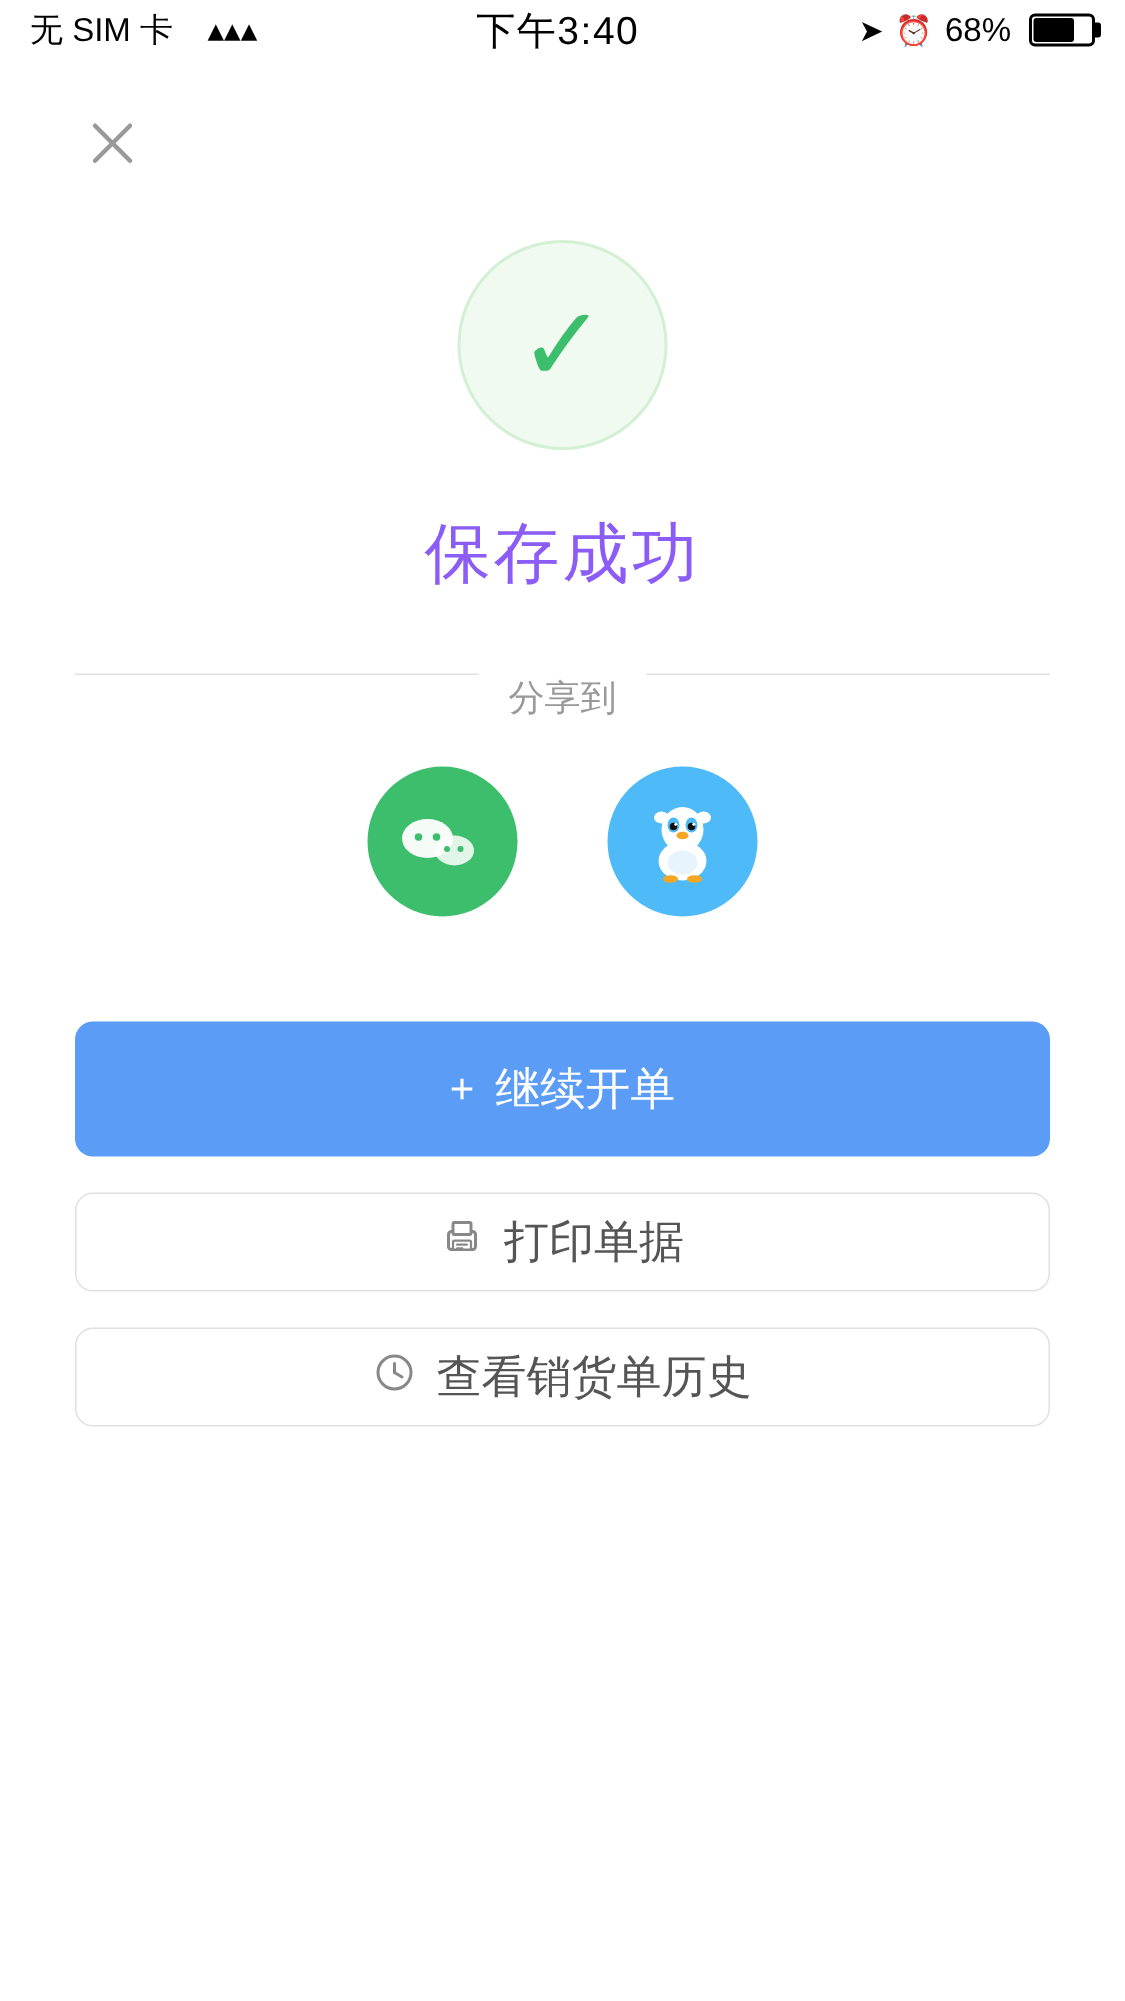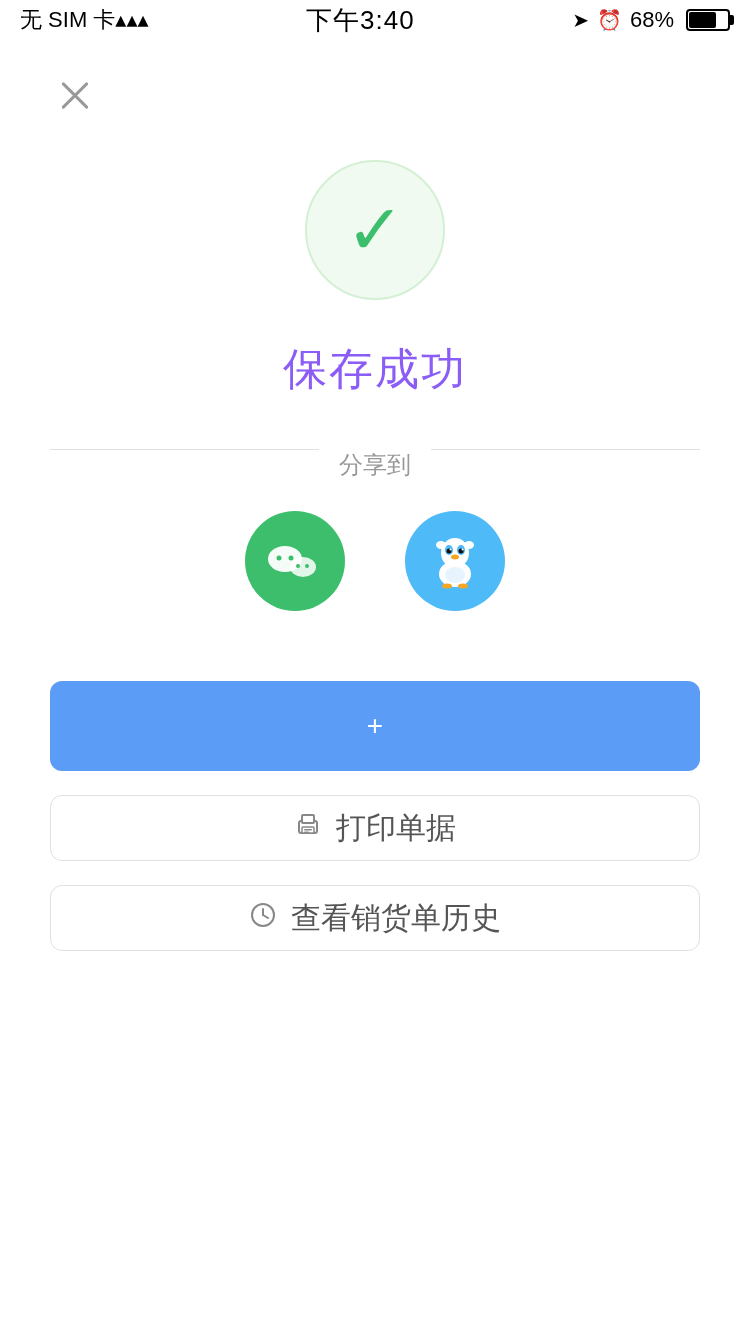--- a/index.html
+++ b/index.html
@@ -22,21 +22,21 @@
       display: flex;
       align-items: center;
       justify-content: space-between;
       padding: 0 20px;
       font-size: 24px;
       color: #000;
     }
     .status-left {
       display: flex;
       align-items: center;
-      gap: 0;
+      gap: 23px;
       font-size: 22px;
       font-weight: 400;
     }
     .status-center {
       font-size: 26px;
       font-weight: 500;
       letter-spacing: 1px;
     }
     .status-right {
       display: flex;
@@ -319,20 +319,21 @@
           <ellipse cx="44" cy="14" rx="5" ry="4" fill="white"></ellipse>
         </svg>
       </div>
     </div>
   </div>
 
   <div class="actions-section">
 
     <button class="btn-primary">
       <span class="btn-icon">+</span>
+      <span>继续开单</span>
     </button>
 
     <button class="btn-secondary">
       <span class="btn-icon">
         <svg width="28" height="28" viewBox="0 0 28 28" fill="none" xmlns="http://www.w3.org/2000/svg">
           <rect x="5" y="10" width="18" height="12" rx="2" stroke="#888" stroke-width="2" fill="none"></rect>
           <rect x="8" y="4" width="12" height="8" rx="1" stroke="#888" stroke-width="2" fill="white"></rect>
           <rect x="8" y="16" width="12" height="6" rx="1" fill="white" stroke="#888" stroke-width="1.5"></rect>
           <rect x="10" y="18" width="8" height="1.5" rx="0.75" fill="#888"></rect>
           <rect x="10" y="20.5" width="5" height="1.5" rx="0.75" fill="#888"></rect>

